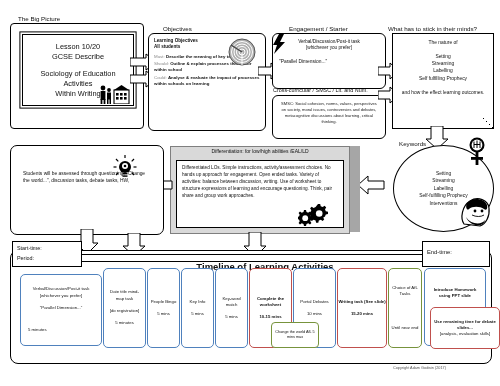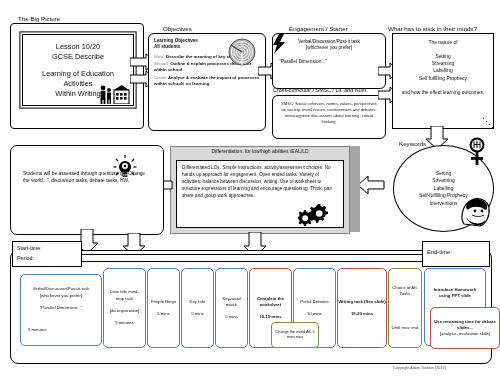--- a/index.html
+++ b/index.html
@@ -139,21 +139,21 @@
 <body>
 
 <div class="page">
 
   <div class="abs cap" style="left:18px;top:15px;">The Big Picture</div>
   <div class="abs bigpic-outer"></div>
   <div class="abs bigpic-inner">
     <div class="ln">Lesson 10/20</div>
     <div class="ln">GCSE Describe</div>
     <div class="ln" style="height:7px;"></div>
-    <div class="ln">Learning of Education</div>
+    <div class="ln">Sociology of Education</div>
     <div class="ln">Activities</div>
     <div class="ln">Within Writing</div>
   </div>
 
   <div class="abs" style="left:98px;top:84px;">
     <svg width="32" height="20" viewBox="0 0 32 20">
       <circle cx="5" cy="4" r="2.4" fill="#000"></circle>
       <rect x="2.6" y="7" width="4.8" height="9" fill="#000"></rect>
       <rect x="2.6" y="15" width="1.8" height="5" fill="#000"></rect>
       <rect x="5.6" y="15" width="1.8" height="5" fill="#000"></rect>
@@ -368,20 +368,21 @@
     </svg>
   </div>
   <div class="arrow" style="left:243px;top:232px;">
     <svg width="24" height="26" viewBox="0 0 24 26">
       <polygon points="6,0 18,0 18,14 23,14 12,25 1,14 6,14" fill="#fff" stroke="#000" stroke-width="1"></polygon>
     </svg>
   </div>
 
   <div class="abs tl-outer"></div>
   <div class="tl-bar"></div>
+  <div class="tl-title">Timeline of Learning Activities</div>
 
   <div class="abs start-box">
     <div>Start-time:</div>
     <div>Period:</div>
   </div>
   <div class="abs end-box">
     <div>End-time:</div>
   </div>
 
   <div class="card" style="left:20px;top:274px;width:80px;height:70px;">

